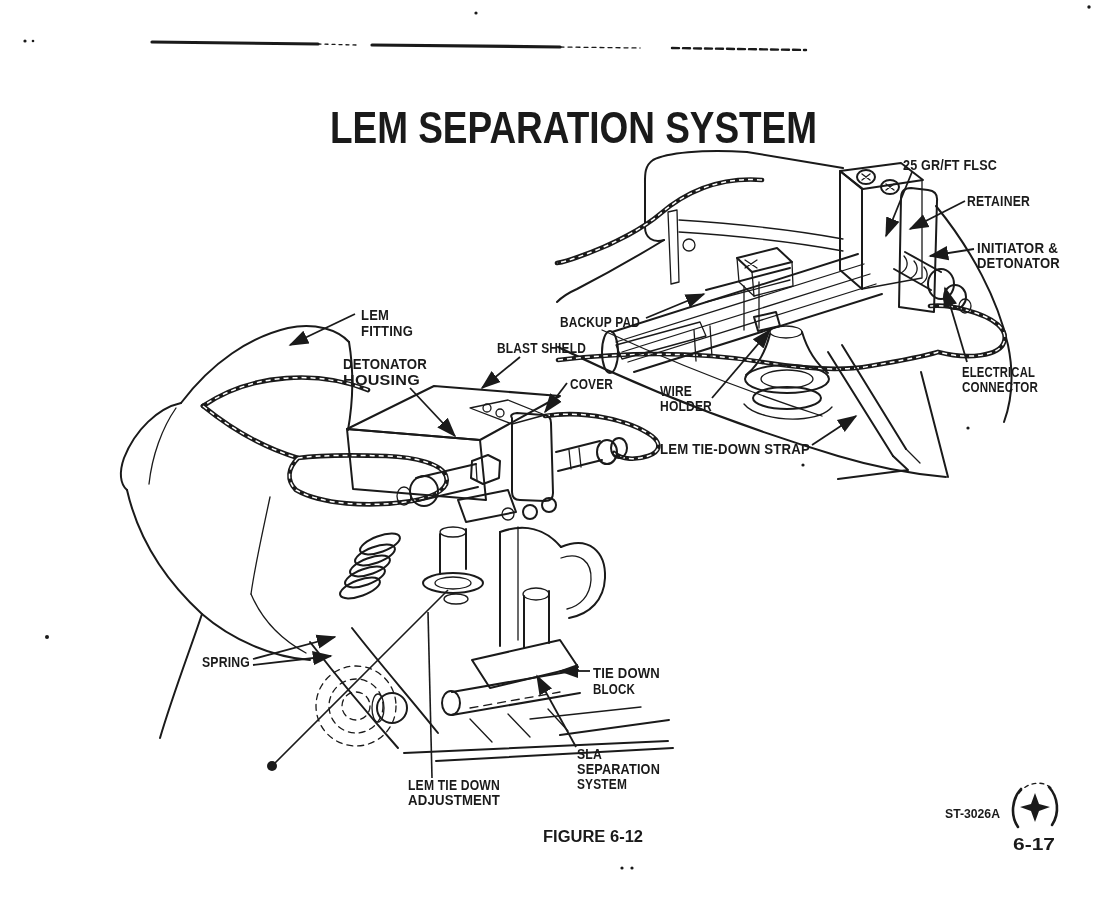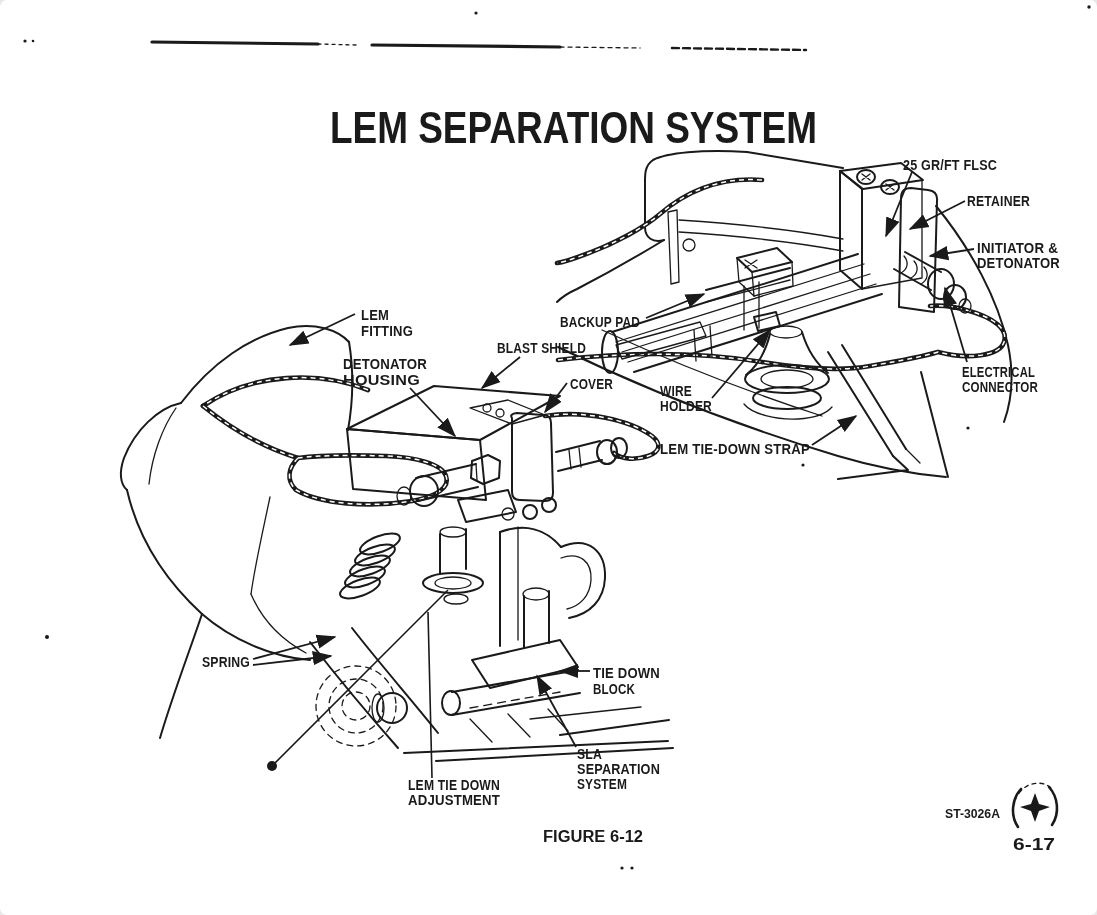--- a/index.html
+++ b/index.html
@@ -1,16 +1,16 @@
 <!DOCTYPE html>
 <html><head>
 <meta charset="utf-8">
 <style>
   html,body{margin:0;padding:0;background:#e8e8e8;}
-  .page{position:relative;width:1097px;height:915px;background:#ffffff;margin:0 auto;overflow:hidden;border-radius:7px;}
+  .page{position:relative;width:1097px;height:915px;background:#ffffff;margin:0 auto;overflow:hidden;}
   svg{position:absolute;left:0;top:0;}
   svg text{font-family:"Liberation Sans",sans-serif;font-weight:bold;fill:#1a1a1a;}
   .t-title{font-size:44px;}
   .t-lbl{font-size:14px;letter-spacing:0.2px;}
   .t-cap{font-size:16px;}
   .t-ref{font-size:13px;}
   .t-pg{font-size:17px;}
   .ln{stroke:#1a1a1a;fill:none;stroke-width:2;stroke-linecap:round;stroke-linejoin:round;}
   .thin{stroke-width:1.3;}
   .thick{stroke-width:3.2;}

